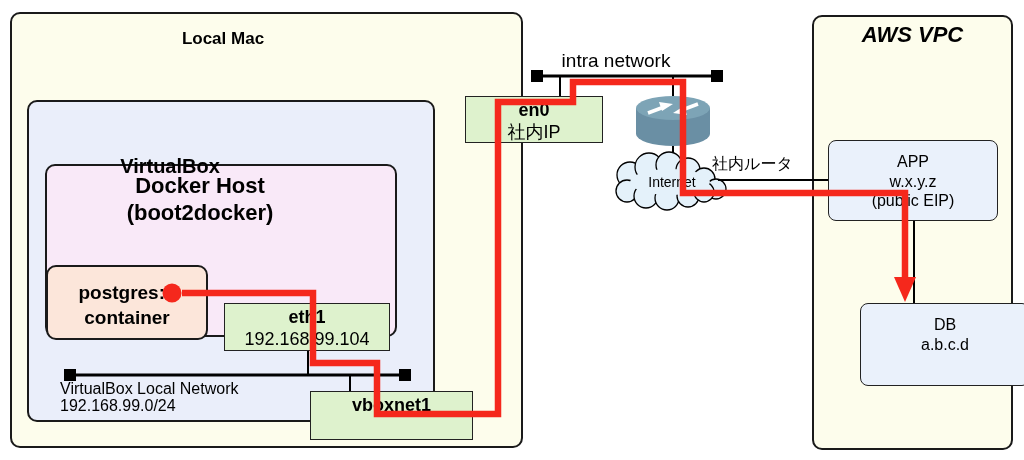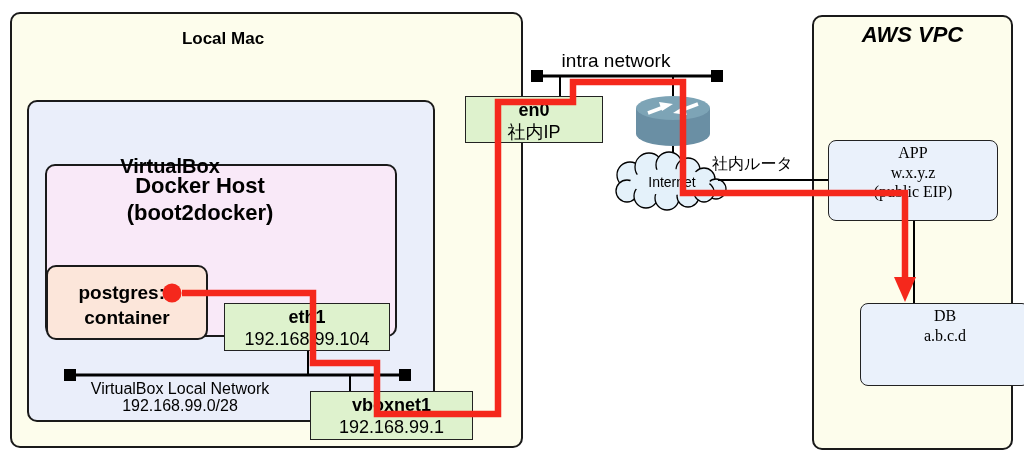--- a/index.html
+++ b/index.html
@@ -26,35 +26,35 @@
   .docker{left:45px;top:164px;width:352px;height:173px;border:2px solid #1a1a1a;border-radius:10px;background:var(--docker-fill);z-index:3;}
   .postgres{left:46px;top:265px;width:162px;height:75px;border:2px solid #1a1a1a;border-radius:10px;background:var(--container-fill);z-index:4;
             text-align:center;font-weight:bold;font-size:19px;line-height:25px;padding-top:13px;}
   .postgres span{display:block;}
   .nic{border:1.5px solid #222;background:var(--nic-fill);text-align:center;font-size:18px;line-height:22px;padding-top:2px;z-index:4;}
   .nic span{display:block;}
   .nic .nm{font-weight:bold;}
   .eth1{left:224px;top:303px;width:166px;height:48px;}
   .vboxnet1{left:310px;top:391px;width:163px;height:49px;}
   .en0{left:465px;top:96px;width:138px;height:47px;}
-  .node{border:1.5px solid #222;border-radius:8px;background:var(--aws-node-fill);text-align:center;font-size:16px;line-height:19.5px;padding-top:2px;z-index:4;font-family:Liberation Serif, serif;}
+  .node{border:1.5px solid #222;border-radius:8px;background:var(--aws-node-fill);text-align:center;font-size:16px;line-height:19.5px;padding-top:11px;z-index:4;}
   .node span{display:block;}
   .app{left:828px;top:140px;width:170px;height:81px;}
   .db{left:860px;top:303px;width:170px;height:83px;}
   .title{position:absolute;font-weight:bold;text-align:center;z-index:6;}
   .lm-title{left:123px;top:29px;width:200px;font-size:17px;}
   .vb-title{left:70px;top:108px;width:200px;font-size:20px;margin-top:47px;}
   .dh-title{left:100px;top:172px;width:200px;font-size:22px;line-height:27px;}
   .dh-title span{display:block;}
   .aws-title{left:813px;top:22px;width:199px;font-size:22px;font-style:italic;}
   .lbl{position:absolute;z-index:6;}
   .intra-lbl{left:536px;top:50px;width:160px;text-align:center;font-size:19px;}
   .router-lbl{left:712px;top:110px;font-size:16px;margin-top:44px;}
   .inet-lbl{left:632px;top:174px;width:80px;text-align:center;font-size:14px;}
-  .vbn-lbl{left:60px;top:381px;width:240px;text-align:center;font-size:16px;line-height:16.5px;}
+  .vbn-lbl{left:60px;top:381px;width:240px;font-size:16px;line-height:16.5px;}
   .vbn-lbl span{display:block;}
   svg.layer{position:absolute;left:0;top:0;z-index:5;pointer-events:none;}
   svg.redlayer{z-index:10;}
   .busline{stroke:#000;stroke-width:3;}
   .tick{stroke:#000;stroke-width:2;}
   .conn{stroke:#000;stroke-width:2;fill:none;}
   .endsq{fill:#000;}
   .cloud-part{fill:var(--cloud-fill);stroke:#000;stroke-width:1.3;}
   .cloud-core{fill:var(--cloud-fill);stroke:none;}
   .router-body{fill:var(--router-fill);}
@@ -79,21 +79,20 @@
     <span>container</span>
   </div>
 
   <div class="box nic eth1">
     <span class="nm">eth1</span>
     <span>192.168.99.104</span>
   </div>
 
   <div class="box nic vboxnet1">
     <span class="nm">vboxnet1</span>
-    <span>192.168.99.1</span>
   </div>
 
   <div class="box nic en0">
     <span class="nm">en0</span>
     <span>社内IP</span>
   </div>
 
   <div class="box node app">
     <span>APP</span>
     <span>w.x.y.z</span>
@@ -111,21 +110,21 @@
     <span>Docker Host</span>
     <span>(boot2docker)</span>
   </div>
   <div class="title aws-title">AWS VPC</div>
 
   <div class="lbl intra-lbl">intra network</div>
   <div class="lbl router-lbl">社内ルータ</div>
   <div class="lbl inet-lbl">Internet</div>
   <div class="lbl vbn-lbl">
     <span>VirtualBox Local Network</span>
-    <span>192.168.99.0/28</span>
+    <span>192.168.99.0/24</span>
   </div>
 
   <svg class="layer" width="1024" height="460" viewBox="0 0 1024 460">
 
     <g>
       <line class="busline" x1="537" y1="76" x2="717" y2="76"></line>
       <rect class="endsq" x="531" y="70" width="12" height="12"></rect>
       <rect class="endsq" x="711" y="70" width="12" height="12"></rect>
       <line class="tick" x1="560" y1="77" x2="560" y2="96"></line>
       <line class="tick" x1="673" y1="77" x2="673" y2="100"></line>

